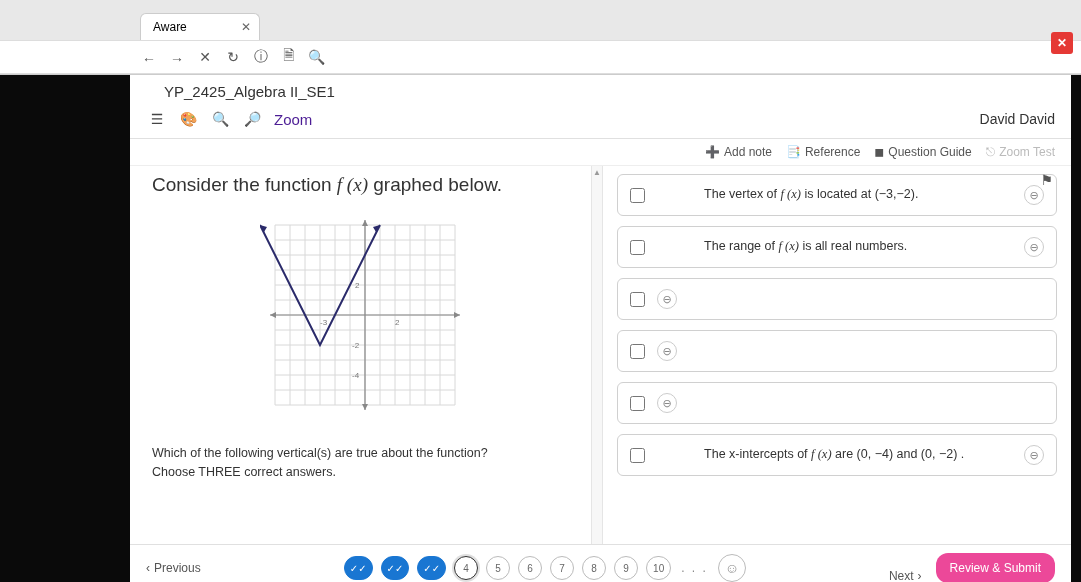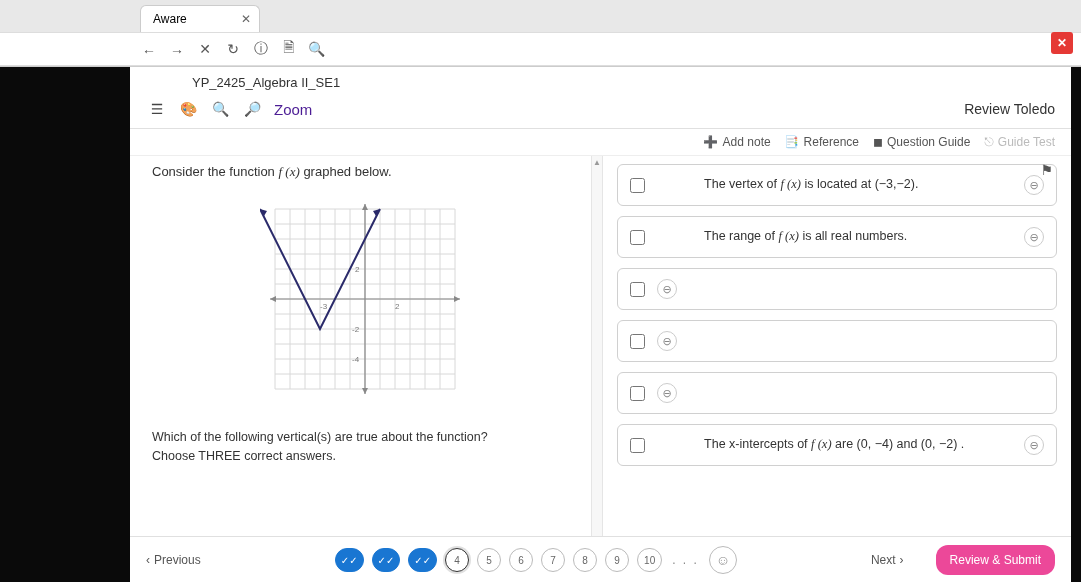--- a/index.html
+++ b/index.html
@@ -1,39 +1,39 @@
 <!DOCTYPE html>
 <html><head>
 <meta charset="utf-8">
 <style>
   * { box-sizing: border-box; margin: 0; padding: 0; font-family: Arial, Helvetica, sans-serif; }
   body { background: #0a0a0a; width: 1081px; height: 582px; overflow: hidden; position: relative; }
   .browser-chrome { background: #e8e8e8; border-bottom: 1px solid #ccc; }
-  .tab-bar { display: flex; align-items: flex-end; height: 32px; padding-left: 140px; }
+  .tab-bar { display: flex; align-items: flex-end; height: 40px; padding-left: 140px; }
   .tab { background: #fff; border: 1px solid #ccc; border-bottom: none; border-radius: 6px 6px 0 0; padding: 6px 30px 6px 12px; font-size: 12px; position: relative; min-width: 120px; }
   .tab-close { position: absolute; right: 8px; top: 6px; font-size: 12px; color: #666; cursor: pointer; }
   .nav-bar { display: flex; align-items: center; height: 34px; padding: 0 8px 0 140px; gap: 10px; background:#fff; border-top:1px solid #ddd; border-bottom:1px solid #ddd;}
   .nav-icon { width: 18px; height: 18px; display:flex; align-items:center; justify-content:center; color:#555; font-size:14px; cursor:pointer; }
   .close-red { position:absolute; top:32px; right:8px; width:22px; height:22px; background:#e53935; color:#fff; display:flex; align-items:center; justify-content:center; border-radius:3px; font-size:12px; font-weight:bold; cursor:pointer; z-index:10;}
   .app-area { background:#fff; margin-left:130px; margin-right:10px; height: calc(582px - 66px); display:flex; flex-direction:column; }
-  .breadcrumb-bar { padding: 8px 34px 4px; font-size: 13px; color:#333;margin-left:28px; }
+  .breadcrumb-bar { padding: 8px 34px 4px; font-size: 15px; color:#333; }
   .toolbar-row { display:flex; align-items:center; justify-content:space-between; padding: 4px 16px 8px; border-bottom:1px solid #e0e0e0; }
   .toolbar-left { display:flex; align-items:center; gap:10px; }
   .toolbar-icon { width:22px; height:22px; display:flex; align-items:center; justify-content:center; color:#444; cursor:pointer; font-size:14px;}
   .toolbar-right { font-size: 14px; color:#333; }
   .action-bar { display:flex; justify-content:flex-end; align-items:center; gap:14px; padding:6px 16px; font-size:12px; color:#555; border-bottom:1px solid #eee;}
   .action-item { display:flex; align-items:center; gap:4px; cursor:pointer; }
   .action-item.disabled { color:#bbb; cursor:default; }
   .content-row { flex:1; display:flex; overflow:hidden; }
   .left-pane { flex: 0 0 49%; padding: 8px 14px 8px 22px; overflow:auto; position:relative; }
   .divider { width:12px; background:#f7f7f7; border-left:1px solid #e5e5e5; border-right:1px solid #e5e5e5; position:relative;}
   .divider::before { content:'▲'; position:absolute; top:2px; left:1px; font-size:8px; color:#999;}
   .right-pane { flex:1; padding: 8px 14px; overflow:auto; position:relative;}
   .flag { position:absolute; top:6px; right:18px; color:#555; font-size:14px; cursor:pointer;}
-  .prompt { font-size: 13px; color:#333; margin-bottom: 14px; }
+  .prompt { font-size: 19px; color:#333; margin-bottom: 14px; }
   .graph-wrap { display:flex; justify-content:center; margin: 10px 0 24px; }
   .sub-prompt { font-size: 12.5px; color:#333; line-height:1.5; }
   .option-row { display:flex; align-items:center; gap:12px; border:1px solid #d0d0d0; border-radius:6px; padding:10px 12px; margin-bottom:10px; font-size:12.5px; color:#333;}
   .option-row input[type=checkbox]{ width:15px; height:15px; flex:none; cursor:pointer;}
   .option-text { flex:1; line-height:1.4;margin-left:47px; }
   .strike-btn { width:20px; height:20px; border:1px solid #ccc; border-radius:50%; display:flex; align-items:center; justify-content:center; font-size:11px; color:#888; cursor:pointer; flex:none;}
   .footer { display:flex; align-items:center; justify-content:space-between; padding:8px 16px; border-top:1px solid #e0e0e0; background:#fff;}
   .prev-link { font-size:12px; color:#555; cursor:pointer; display:flex; align-items:center; gap:4px;}
   .qnav { display:flex; align-items:center; gap:8px; }
   .qnum { width:24px; height:24px; border-radius:50%; border:1.5px solid #bbb; display:flex; align-items:center; justify-content:center; font-size:10px; color:#666; cursor:pointer; position:relative; background:#fff;}
@@ -78,39 +78,39 @@
   <div class="breadcrumb-bar">YP_2425_Algebra II_SE1</div>
 
   <div class="toolbar-row">
     <div class="toolbar-left">
       <span class="toolbar-icon">☰</span>
       <span class="toolbar-icon">🎨</span>
       <span class="toolbar-icon">🔍</span>
       <span class="toolbar-icon">🔎</span>
       <span style="font-size:15px;color:#4c1d95;">Zoom</span>
     </div>
-    <div class="toolbar-right">Review Toledo</div>
+    <div class="toolbar-right">David David</div>
   </div>
 
   <div class="action-bar">
     <div class="action-item">
       <span>➕</span>
       <span>Add note</span>
     </div>
     <div class="action-item">
       <span>📑</span>
       <span>Reference</span>
     </div>
     <div class="action-item">
       <span>◼</span>
       <span>Question Guide</span>
     </div>
     <div class="action-item disabled">
       <span>⎋</span>
-      <span>Guide Test</span>
+      <span>Zoom Test</span>
     </div>
   </div>
 
   <div class="content-row">
 
     <div class="left-pane">
       <div class="prompt">
         <span>Consider the function </span><span class="math">f (x)</span><span> graphed below.</span>
       </div>
 
@@ -235,21 +235,21 @@
         </div>
         <div class="qnum">
           <span>9</span>
         </div>
         <div class="qnum wide">
           <span>10</span>
         </div>
         <span class="ellipsis-nav">. . .</span>
         <div class="smiley">☺</div>
       </div>
-    <div style="display:flex;align-items:center;gap:32px;">
+    <div style="display:flex;align-items:flex-end;gap:14px;">
       <div class="next-link">
         <span>Next</span>
         <span>›</span>
       </div>
       <button class="review-btn">Review &amp; Submit</button>
     </div>
   </div>
 </div>
 
 </body></html>

